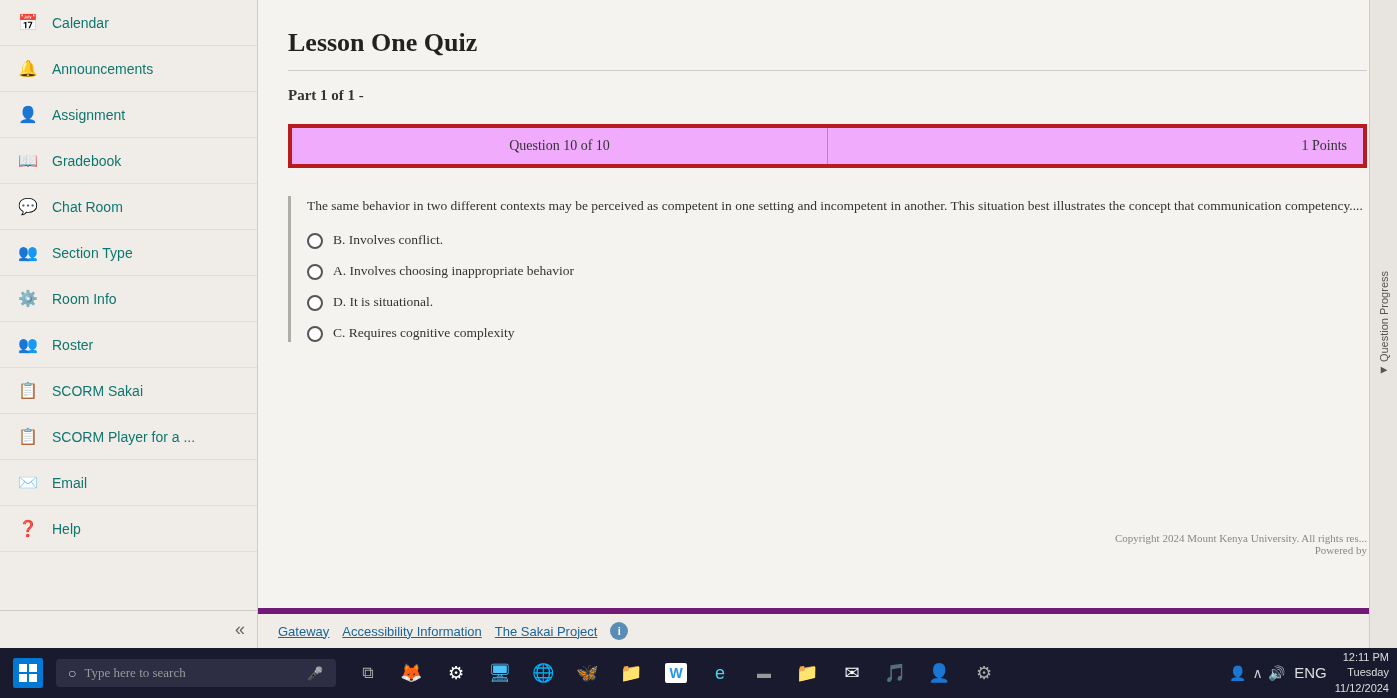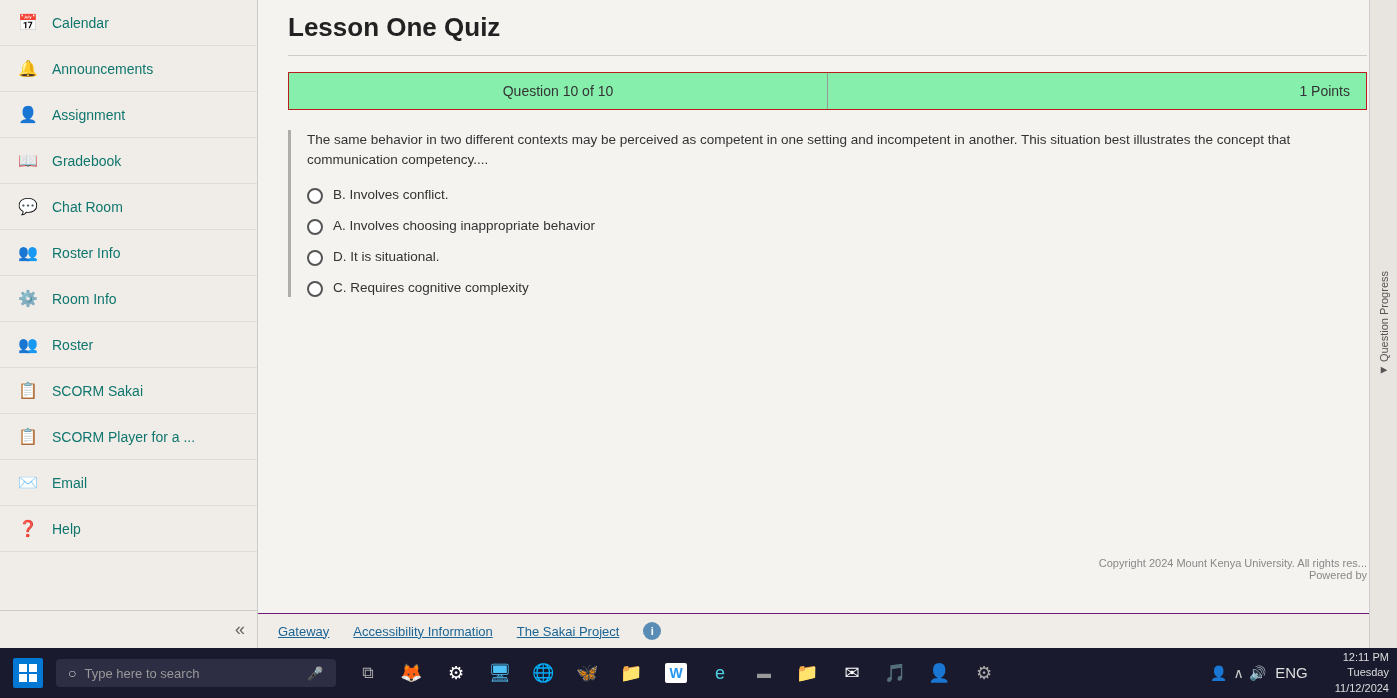--- a/index.html
+++ b/index.html
@@ -76,22 +76,23 @@
       background: #f5f3ef;
       display: flex;
       flex-direction: column;
       overflow: hidden;
       position: relative;
     }
 
     .quiz-container {
       flex: 1;
       overflow-y: auto;
-      padding: 12px 30px;
+      padding: 28px 30px;
       position: relative;
+      font-family: Liberation Serif, serif;
     }
 
     .quiz-title {
       font-size: 26px;
       font-weight: bold;
       color: #222;
       margin-bottom: 16px;
       padding-bottom: 12px;
       border-bottom: 1px solid #ccc;
     }
@@ -99,23 +100,23 @@
     .quiz-part {
       font-size: 15px;
       font-weight: bold;
       color: #333;
       margin-bottom: 20px;
     }
 
     
     .question-header {
       display: flex;
-      background: #86efac;
-      border: 1px solid #b91c1c;
-      margin-bottom: 20px;
+      background: #f0abfc;
+      border: 4px solid #b91c1c;
+      margin-bottom: 28px;
     }
 
     .question-number-cell {
       flex: 1;
       padding: 10px 16px;
       font-size: 14px;
       color: #333;
       border-right: 1px solid #999;
       text-align: center;
     }
@@ -182,25 +183,25 @@
       transform: rotate(180deg);
       font-size: 11px;
       color: #555;
       white-space: nowrap;
       cursor: pointer;
     }
 
     
     .footer {
       background: #f0ede8;
-      border-top: 1px solid #701a75;
+      border-top: 6px solid #701a75;
       padding: 8px 20px;
       display: flex;
       align-items: center;
-      gap: 24px;
+      gap: 13px;
       font-size: 13px;
     }
 
     .footer-link {
       color: #1a6496;
       text-decoration: underline;
       cursor: pointer;
     }
 
     .footer-info-icon {
@@ -212,21 +213,21 @@
       font-size: 11px;
       display: flex;
       align-items: center;
       justify-content: center;
       cursor: pointer;
       font-weight: bold;
     }
 
     .copyright-area {
       position: absolute;
-      bottom: 32px;
+      bottom: 52px;
       right: 30px;
       font-size: 11px;
       color: #888;
       text-align: right;
     }
 
     
     .taskbar {
       height: 50px;
       background: #1a1a2e;
@@ -294,21 +295,20 @@
       align-items: center;
       gap: 8px;
       margin-left: auto;
     }
 
     .taskbar-time {
       text-align: right;
       font-size: 11px;
       color: #ddd;
       line-height: 1.4;
-      margin-left: 19px;
     }
 
     .taskbar-lang {
       font-size: 15px;
       color: #ddd;
     }
 
     .taskbar-icons {
       display: flex;
       align-items: center;
@@ -344,21 +344,21 @@
       <div class="sidebar-item">
         <span class="sidebar-icon">📖</span>
         <span class="sidebar-label">Gradebook</span>
       </div>
       <div class="sidebar-item">
         <span class="sidebar-icon">💬</span>
         <span class="sidebar-label">Chat Room</span>
       </div>
       <div class="sidebar-item">
         <span class="sidebar-icon">👥</span>
-        <span class="sidebar-label">Roster Info</span>
+        <span class="sidebar-label">Section Type</span>
       </div>
       <div class="sidebar-item">
         <span class="sidebar-icon">⚙️</span>
         <span class="sidebar-label">Room Info</span>
       </div>
       <div class="sidebar-item">
         <span class="sidebar-icon">👥</span>
         <span class="sidebar-label">Roster</span>
       </div>
       <div class="sidebar-item">
@@ -380,20 +380,21 @@
       <div class="sidebar-collapse">
         <span>«</span>
       </div>
     </div>
 
     <div class="main-content">
       <div class="quiz-container">
 
         <h1 class="quiz-title">Lesson One Quiz</h1>
 
+        <div class="quiz-part">Part 1 of 1 -</div>
 
         <div class="question-header">
           <div class="question-number-cell">Question 10 of 10</div>
           <div class="question-points-cell">1 Points</div>
         </div>
 
         <div class="question-content">
           <p class="question-text">The same behavior in two different contexts may be perceived as competent in one setting and incompetent in another. This situation best illustrates the concept that communication competency....</p>
 
           <div class="answer-option">
@@ -448,21 +449,21 @@
           <rect x="1" y="1" width="8" height="8" fill="white"></rect>
           <rect x="11" y="1" width="8" height="8" fill="white"></rect>
           <rect x="1" y="11" width="8" height="8" fill="white"></rect>
           <rect x="11" y="11" width="8" height="8" fill="white"></rect>
         </svg>
       </div>
     </div>
 
     <div class="taskbar-search">
       <span style="font-size:14px; color:#ccc;">○</span>
-      <span style="color:#999; font-size:13px;">Type here to search</span>
+      <span style="color:#999; font-size:13px;font-family:Liberation Serif, serif;">Type here to search</span>
       <span style="margin-left:auto;">🎤</span>
     </div>
 
     <div class="taskbar-apps">
       <div class="taskbar-app">
         <span style="font-size:16px; color:#aaa;">⧉</span>
       </div>
       <div class="taskbar-app">
         <span style="font-size:18px;">🦊</span>
       </div>

